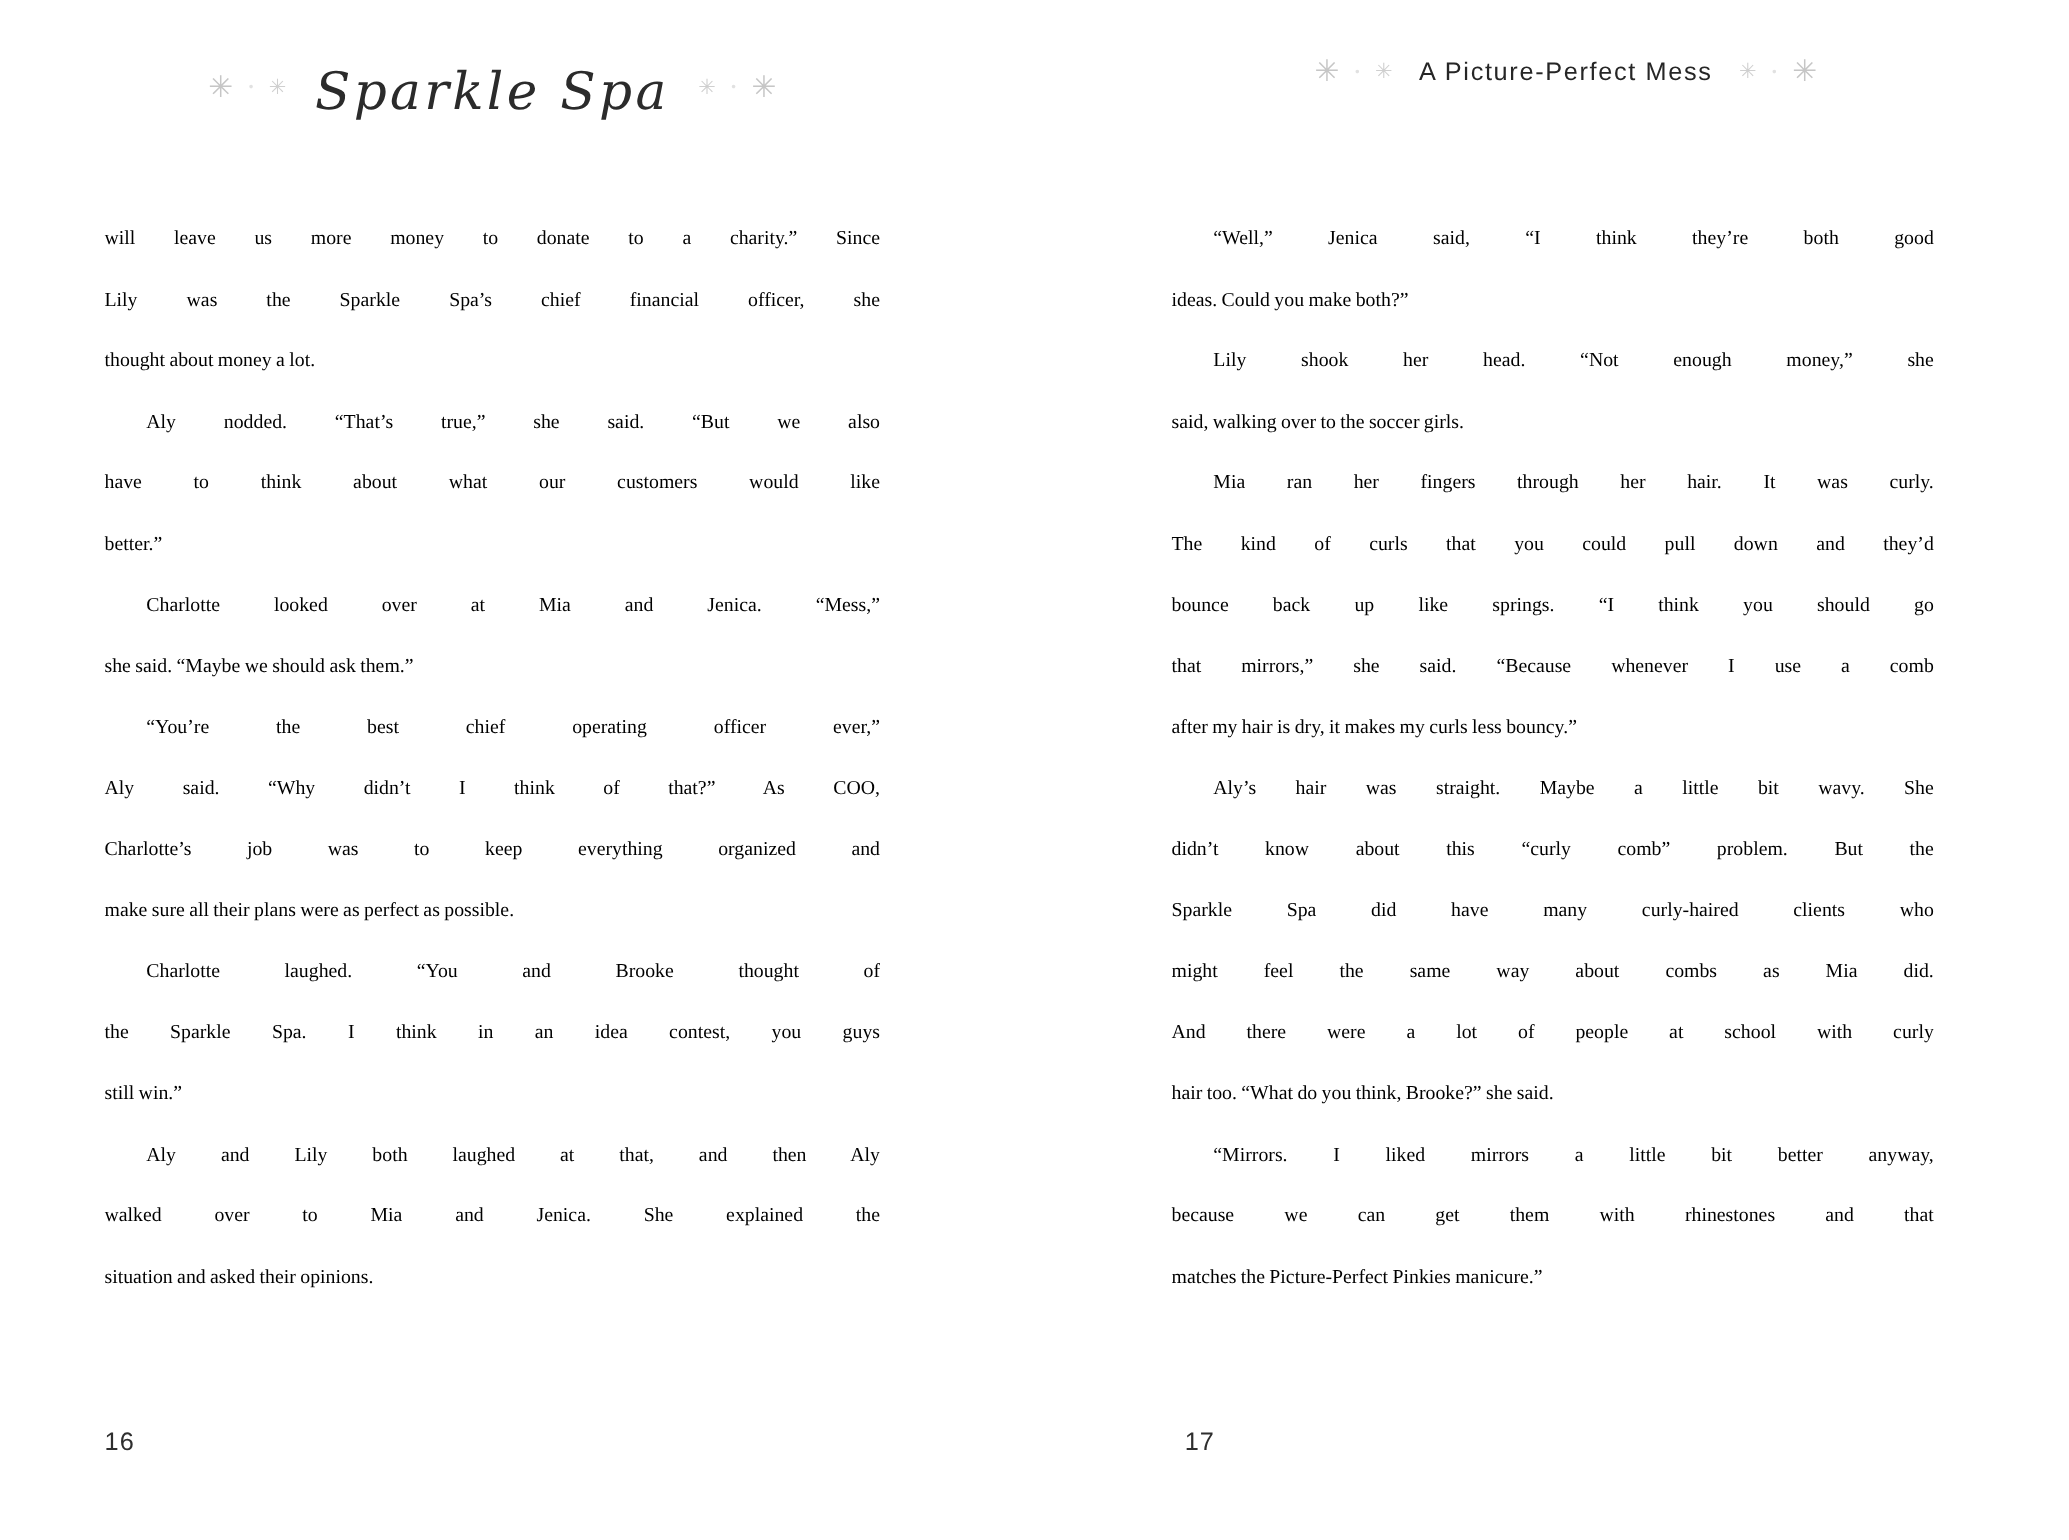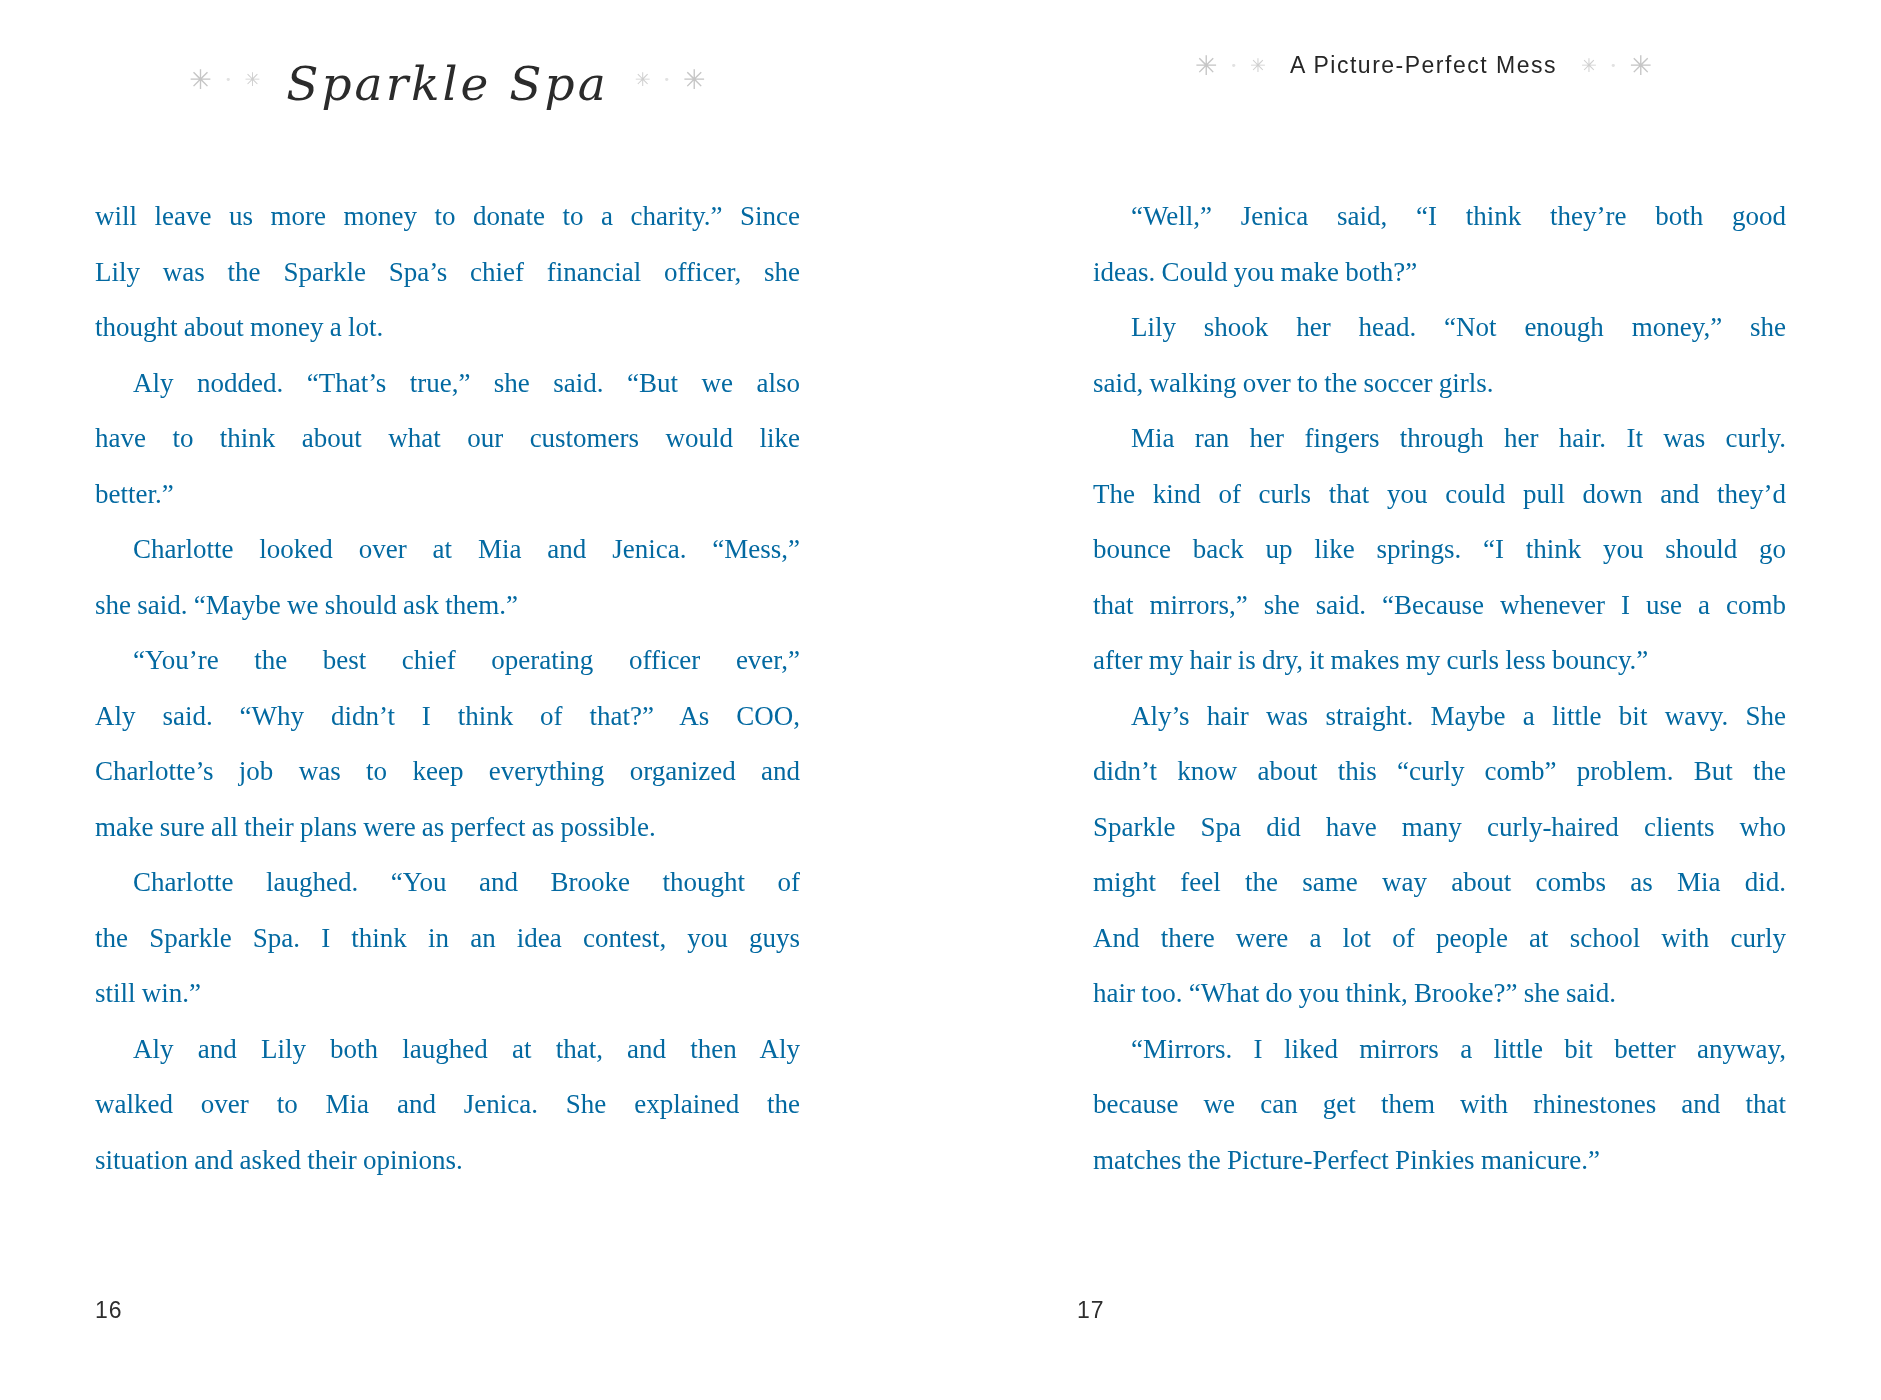--- a/index.html
+++ b/index.html
@@ -48,27 +48,27 @@
     font-family: "Liberation Sans", sans-serif;
     font-size: 23px;
     letter-spacing: 1.5px;
     color: #262626;
     margin: 0 8px;
   }
 
   
   .text-col { position: absolute; top: 189px; }
   .page-left  .text-col { left: 95px;  width: 705px; }
-  .page-right .text-col { left: 152px; width: 693px; }
+  .page-right .text-col { left: 124px; width: 693px; }
 
   .line {
     height: 55.5px;
     line-height: 55.5px;
-    font-size: 27px;
-    color: #0369a1;
+    font-size: 18px;
+    color: #000000;
     text-align: justify;
     text-align-last: justify;
     word-spacing: -0.5px;
     overflow: hidden;
   }
   .line.last   { text-align-last: left; }
   .line.indent { padding-left: 38px; }
 
   
   .page-number {

